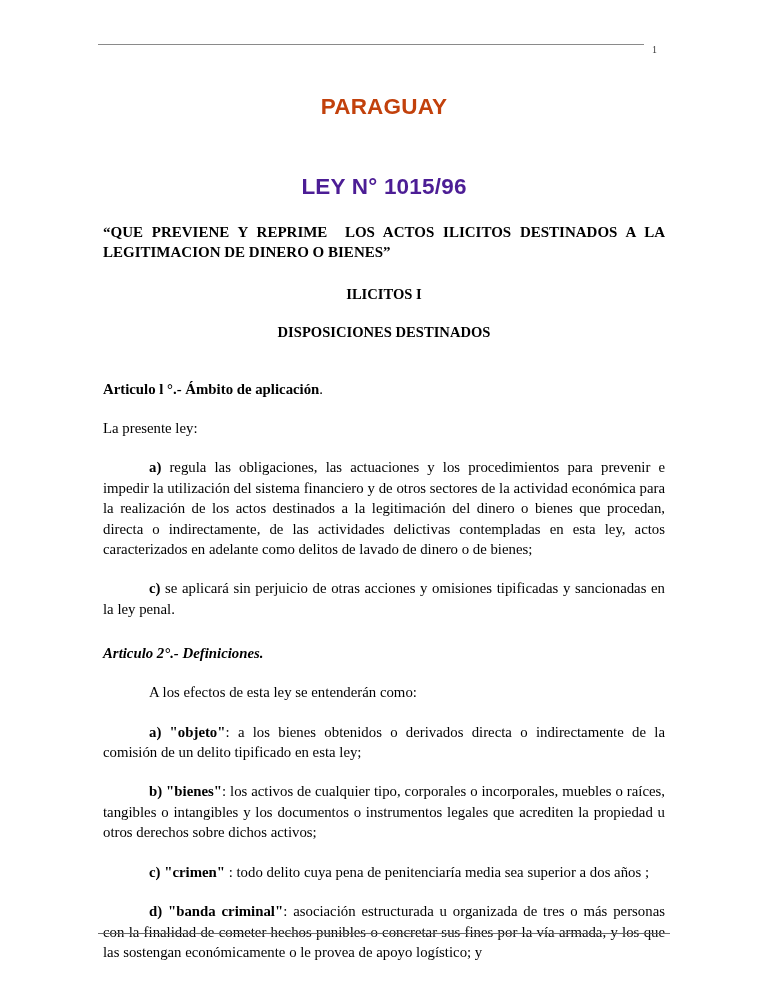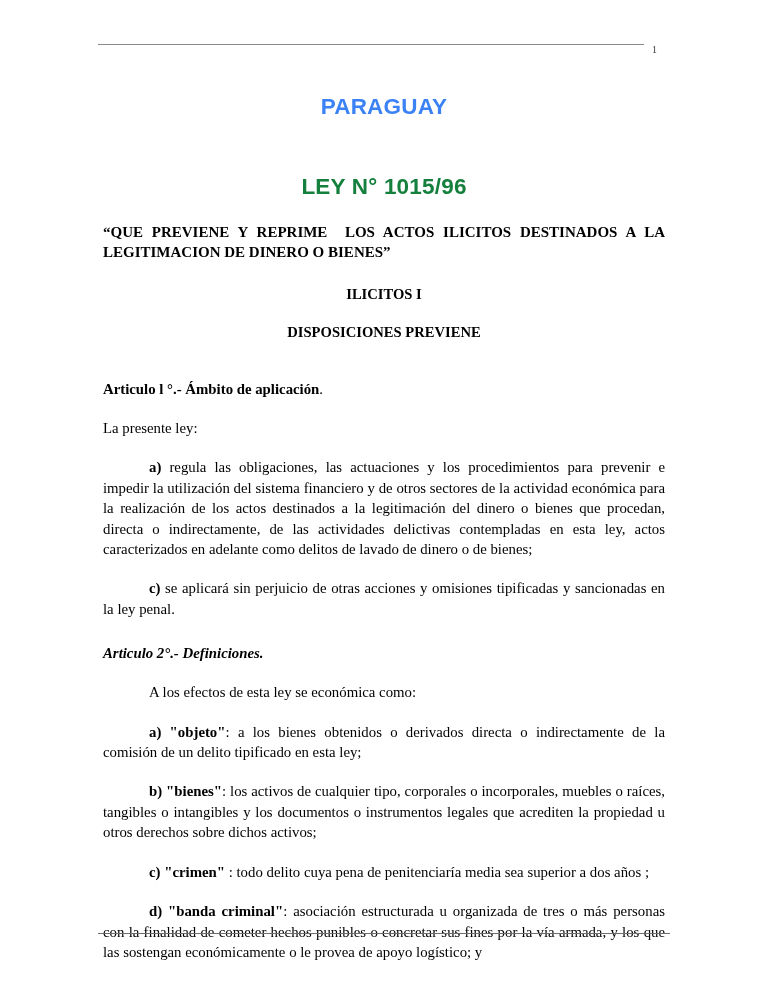--- a/index.html
+++ b/index.html
@@ -139,42 +139,42 @@
 
 <div class="page">
 
   <div class="header-zone">
     <div class="header-rule"></div>
     <div class="page-number">1</div>
   </div>
 
   <div class="content">
 
-    <h1 class="title-main" style="color: #3b82f6;">PARAGUAY</h1>
+    <h1 class="title-main" style="color: #c2410c;">PARAGUAY</h1>
 
-    <h1 class="title-law" style="color: #15803d;">LEY N° 1015/96</h1>
+    <h1 class="title-law" style="color: #4c1d95;">LEY N° 1015/96</h1>
 
     <p class="subtitle">“QUE PREVIENE Y REPRIME  LOS ACTOS ILICITOS DESTINADOS A LA LEGITIMACION DE DINERO O BIENES”</p>
 
     <p class="centered-heading first">ILICITOS I</p>
 
-    <p class="centered-heading second">DISPOSICIONES PREVIENE</p>
+    <p class="centered-heading second">DISPOSICIONES DESTINADOS</p>
 
     <p class="article-head"><span>Articulo l °.- Ámbito de aplicación</span><span class="tail">.</span></p>
 
     <p class="para">La presente ley:</p>
 
     <p class="para indent"><b>a)</b><span> regula las obligaciones, las actuaciones y los procedimientos para prevenir e impedir la utilización del sistema financiero y de otros sectores de la actividad económica para la realización de los actos destinados a la legitimación del dinero o bienes que procedan, directa o indirectamente, de las actividades delictivas contempladas en esta ley, actos caracterizados en adelante como delitos de lavado de dinero o de bienes;</span></p>
 
 
     <p class="para indent"><b>c)</b><span> se aplicará sin perjuicio de otras acciones y omisiones tipificadas y sancionadas en la ley penal.</span></p>
 
     <p class="article-head tight">Articulo 2°.- Definiciones.</p>
 
-    <p class="para indent">A los efectos de esta ley se económica como:</p>
+    <p class="para indent">A los efectos de esta ley se entenderán como:</p>
 
     <p class="para indent"><b>a)</b><b> "objeto"</b><span>: a los bienes obtenidos o derivados directa o indirectamente de la comisión de un delito tipificado en esta ley;</span></p>
 
     <p class="para indent"><b>b)</b><b> "bienes"</b><span>: los activos de cualquier tipo, corporales o incorporales, muebles o raíces, tangibles o intangibles y los documentos o instrumentos legales que acrediten la propiedad u otros derechos sobre dichos activos;</span></p>
 
     <p class="para indent"><b>c)</b><b> "crimen"</b><span> : todo delito cuya pena de penitenciaría media sea superior a dos años ;</span></p>
 
     <p class="para indent"><b>d)</b><b> "banda criminal"</b><span>: asociación estructurada u organizada de tres o más personas con la finalidad de cometer hechos punibles o concretar sus fines por la vía armada, y los que las sostengan económicamente o le provea de apoyo logístico; y</span></p>
 
   </div>

